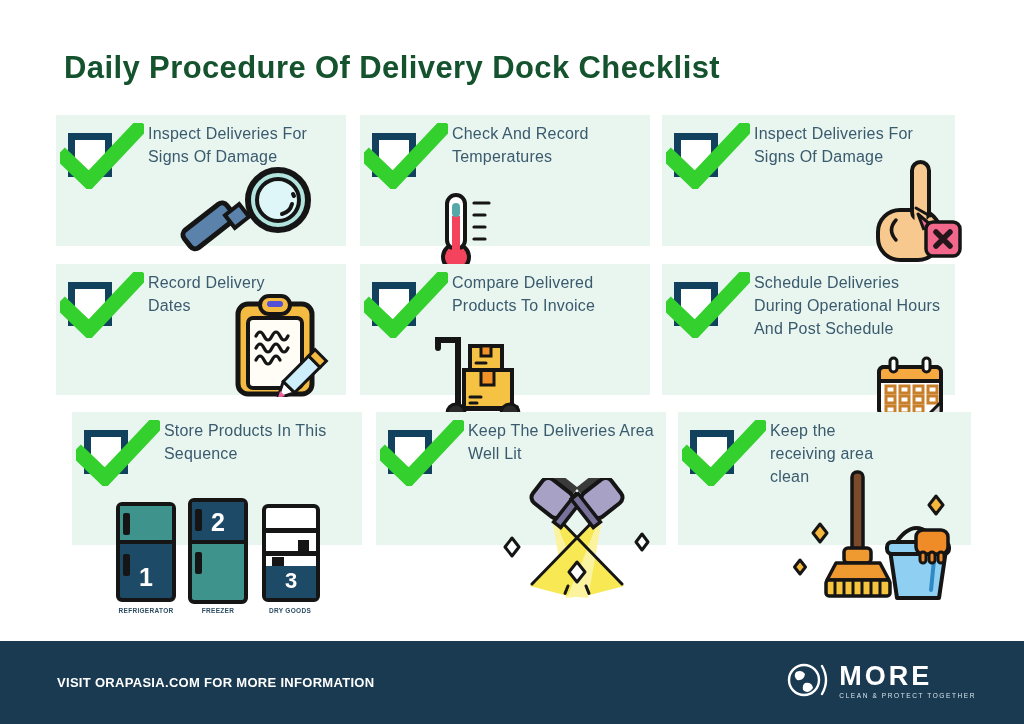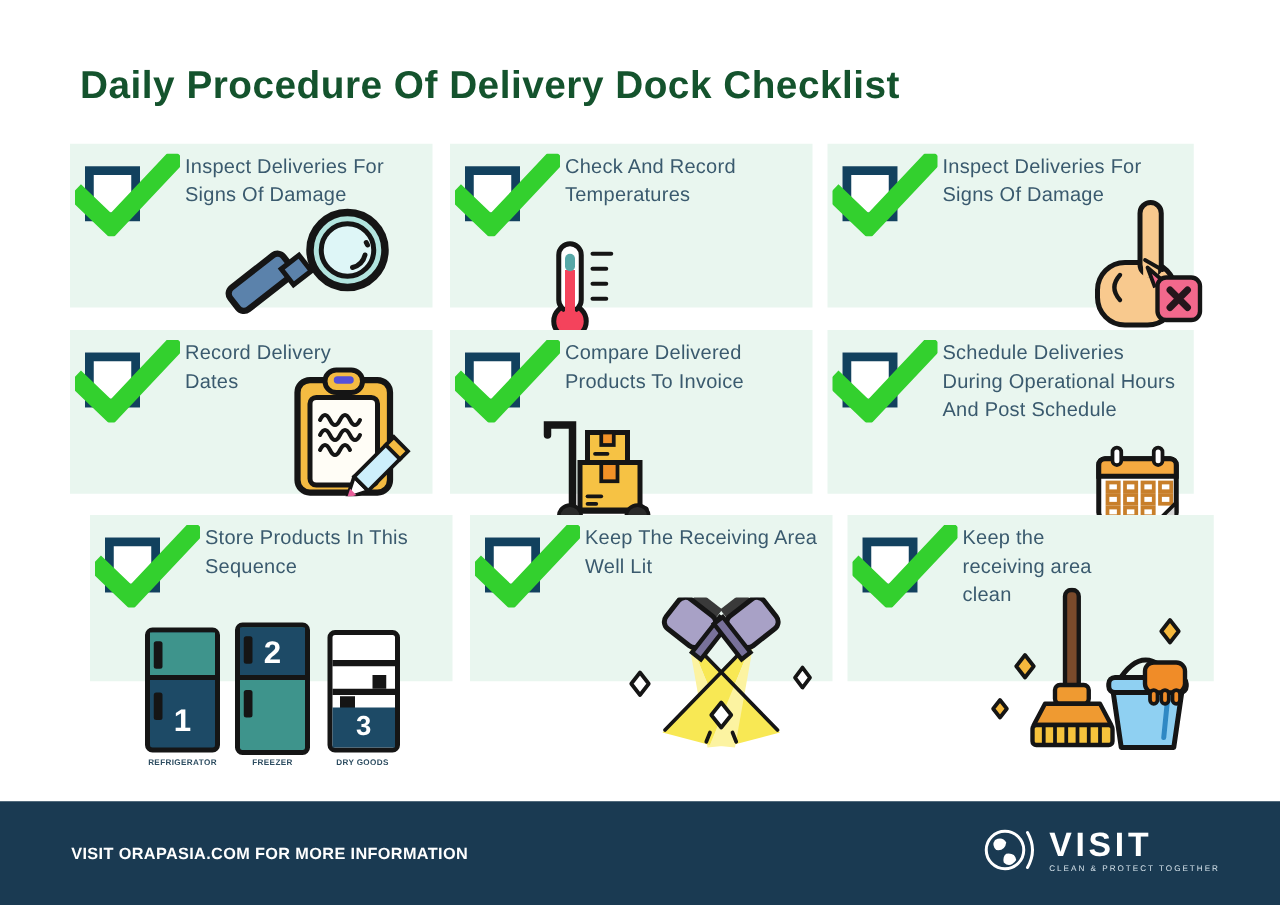--- a/index.html
+++ b/index.html
@@ -206,21 +206,21 @@
       <div class="bin-label" style="left:72px;width:68px;">FREEZER</div>
       <div class="bin-label" style="left:144px;width:68px;">DRY GOODS</div>
     </div>
   </div>
 
   <div class="card r3" style="left:360px;top:412px;">
     <span class="checkbox"></span>
     <svg class="check" viewBox="0 0 84 66">
       <polyline points="5,35 29,58 78,6" fill="none" stroke="#33d02e" stroke-width="15" stroke-linecap="square"></polyline>
     </svg>
-    <div class="card-text w190">Keep The Receiving Area Well Lit</div>
+    <div class="card-text w190">Keep The Deliveries Area Well Lit</div>
     <svg class="icon" style="left:106px;top:66px;" width="190" height="122" viewBox="0 0 190 122">
       <polygon points="68,30 142,108 104,118" fill="#f8e854"></polygon>
       <polygon points="68,30 104,118 84,120" fill="#fcf3a1"></polygon>
       <polygon points="122,30 48,108 86,118" fill="#f8e854"></polygon>
       <polygon points="122,30 86,118 106,120" fill="#fcf3a1"></polygon>
       <g stroke="#151515" stroke-width="3" fill="none" stroke-linecap="round">
         <path d="M68 32 L140 106"></path>
         <path d="M122 32 L50 106"></path>
         <path d="M86 108 l-4 10" stroke-dasharray="8 6"></path>
         <path d="M104 108 l4 10" stroke-dasharray="8 6"></path>
@@ -283,19 +283,19 @@
   <div class="footer">
     <div class="footer-msg">VISIT ORAPASIA.COM FOR MORE INFORMATION</div>
     <div class="brand">
       <svg width="46" height="42" viewBox="0 0 46 42">
         <circle cx="19" cy="21" r="15" fill="none" stroke="#ffffff" stroke-width="2.4"></circle>
         <path d="M11 13 q6 -3 9 2 q-1 7 -8 6 q-4 -4 -1 -8 z" fill="#ffffff"></path>
         <path d="M20 24 q7 -1 8 5 q-5 7 -10 2 q-1 -5 2 -7 z" fill="#ffffff"></path>
         <path d="M37 7 q8 14 0 28" fill="none" stroke="#ffffff" stroke-width="2.4" stroke-linecap="round"></path>
       </svg>
       <div class="brand-text">
-        <span class="brand-name">VISIT</span>
+        <span class="brand-name">MORE</span>
         <span class="brand-tag">CLEAN &amp; PROTECT TOGETHER</span>
       </div>
     </div>
   </div>
 
 </div>
 
 </body></html>

